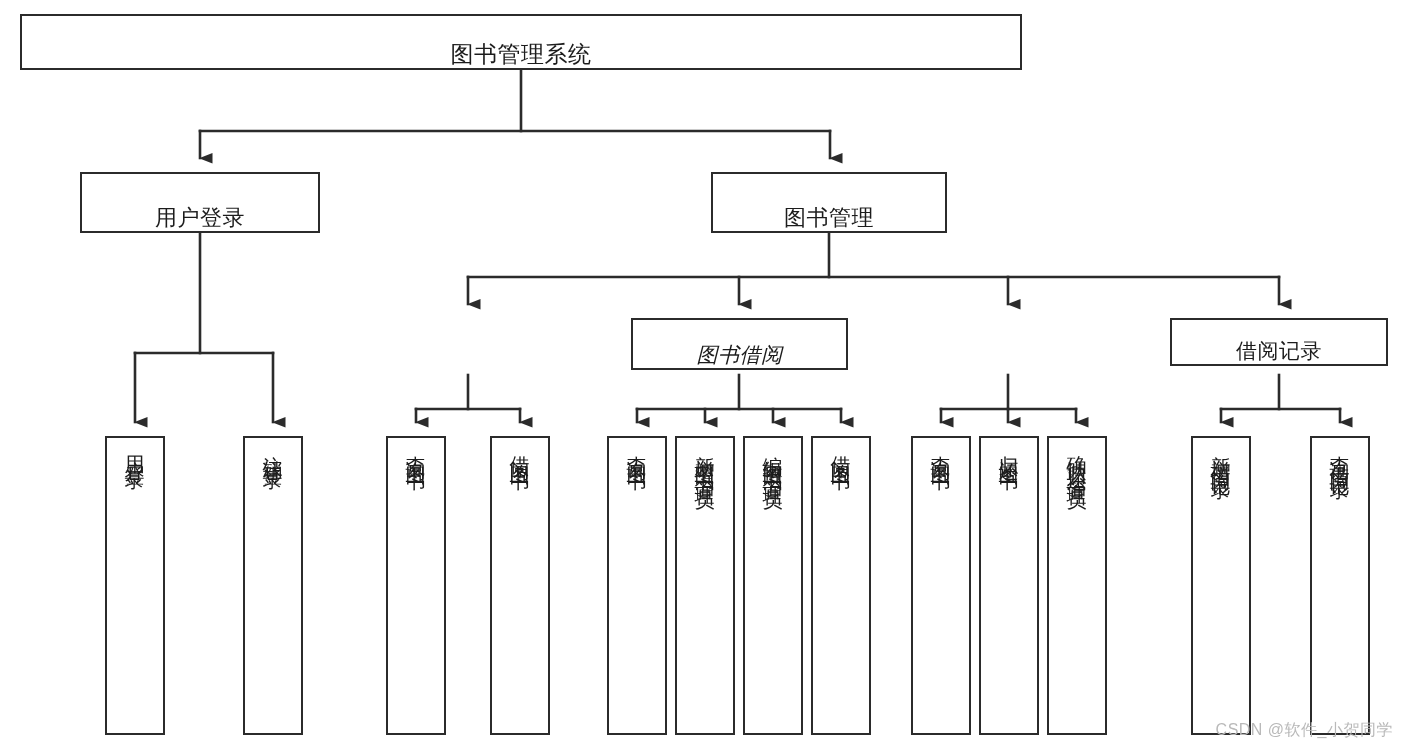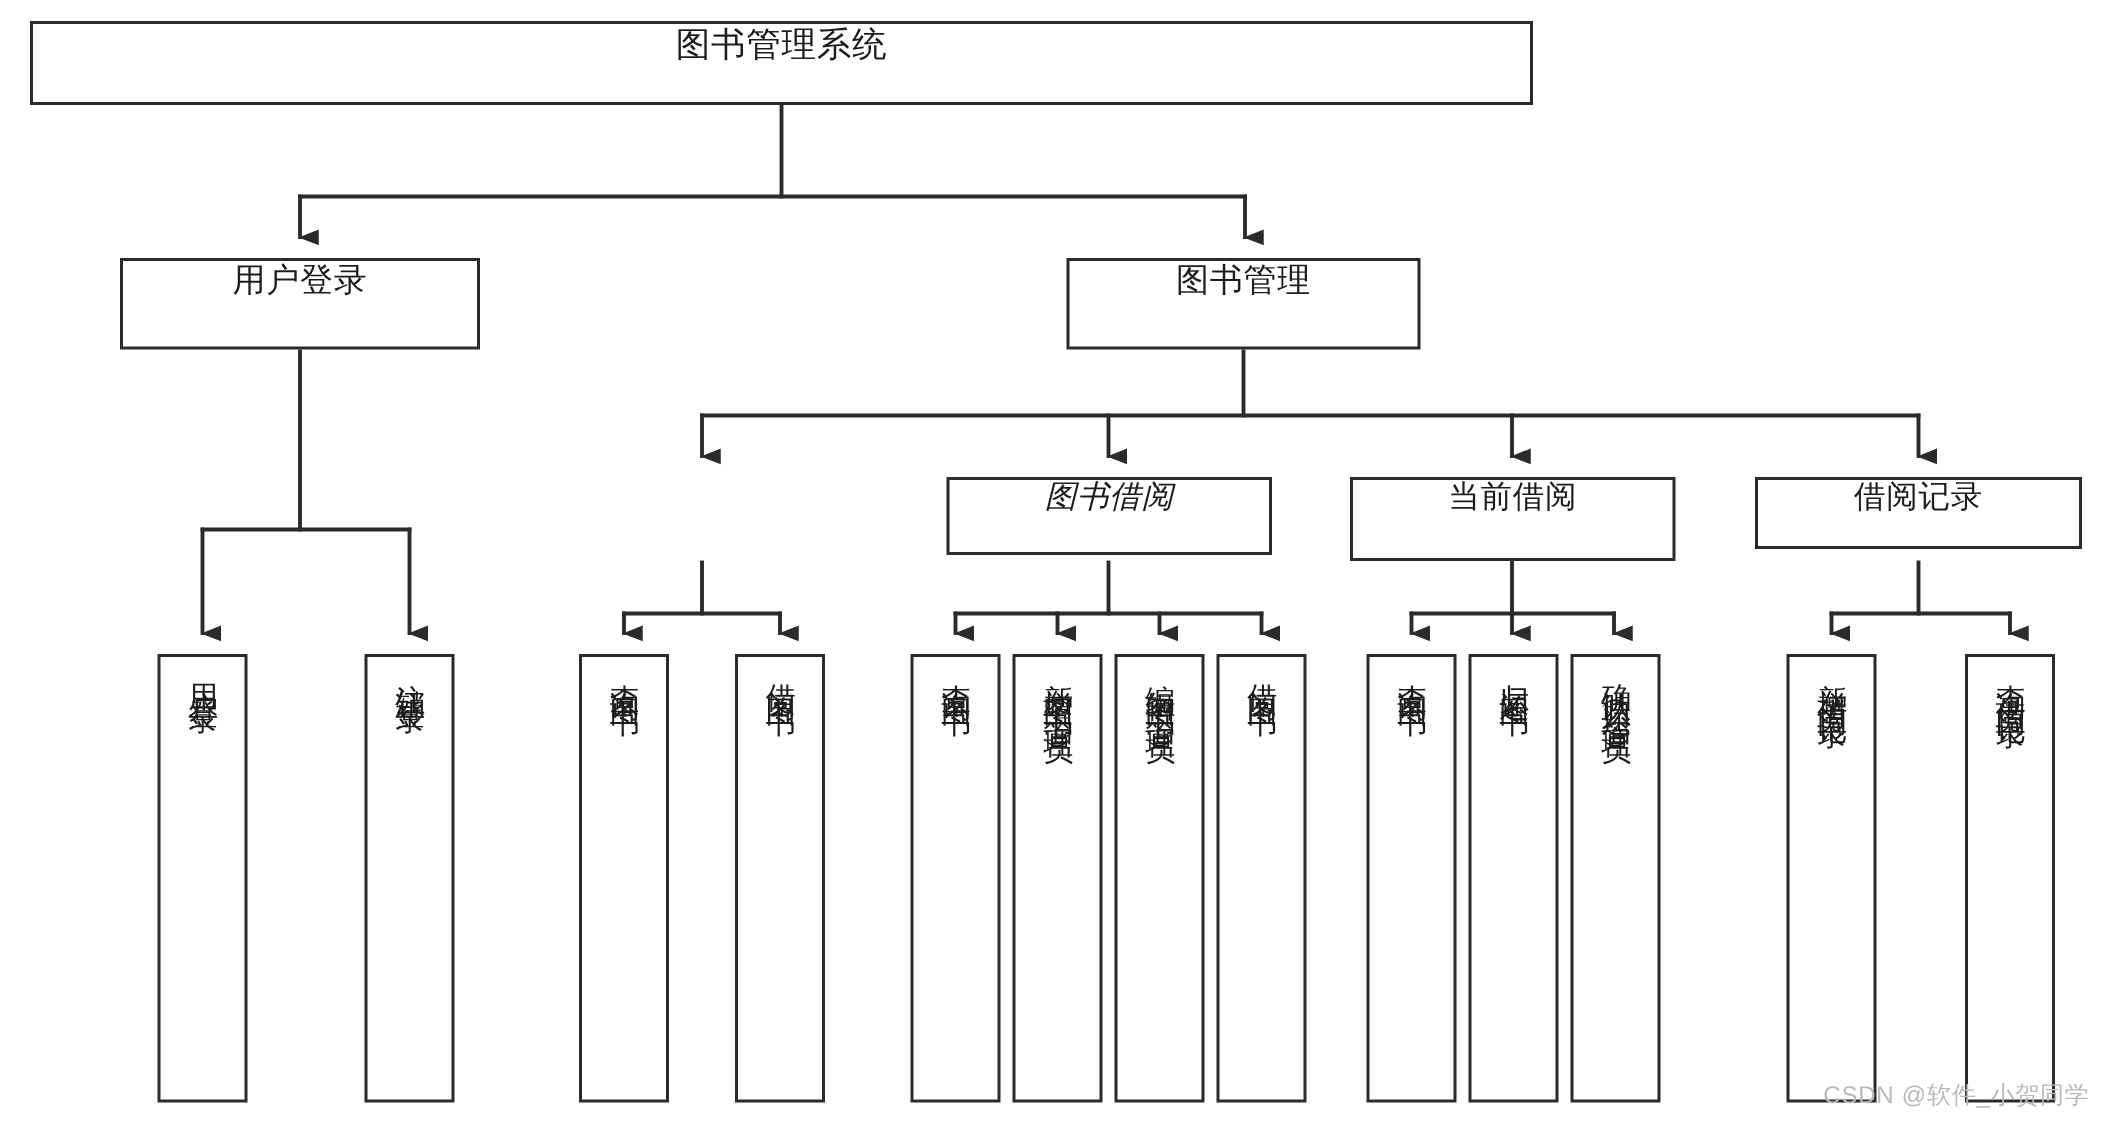--- a/index.html
+++ b/index.html
@@ -11,21 +11,21 @@
   }
   #stage{position:relative;width:1405px;height:747px;background:#fff;}
   svg#wires{position:absolute;left:0;top:0;width:1405px;height:747px;}
 
   .node{
     position:absolute;
     box-sizing:border-box;
     background:#ffffff;
     border:2px solid #2b2b2b;
     display:flex;
-    align-items:flex-start;
+    align-items:flex-end;
     justify-content:center;
     color:#1c1c1c;
     z-index:3;
   }
   .node .lbl{
     display:block;
     text-align:center;
     line-height:1.18;
     letter-spacing:0.5px;
   }
@@ -127,23 +127,20 @@
 
   <div class="node n-l2" style="left:711px;top:172px;width:236px;height:61px;">
     <span class="lbl">图书管理</span>
   </div>
 
 
   <div class="node n-l3" style="left:631px;top:318px;width:217px;height:52px;font-style:italic;">
     <span class="lbl">图书借阅</span>
   </div>
 
-  <div class="node n-l3" style="left:900px;top:318px;width:217px;height:56px;">
-    <span class="lbl">当前借阅</span>
-  </div>
 
   <div class="node n-l3" style="left:1170px;top:318px;width:218px;height:48px;">
     <span class="lbl">借阅记录</span>
   </div>
 
   <div class="node n-leaf" style="left:105px;top:436px;width:60px;height:299px;">
     <span class="lbl">用户登录</span>
   </div>
 
   <div class="node n-leaf" style="left:243px;top:436px;width:60px;height:299px;">

